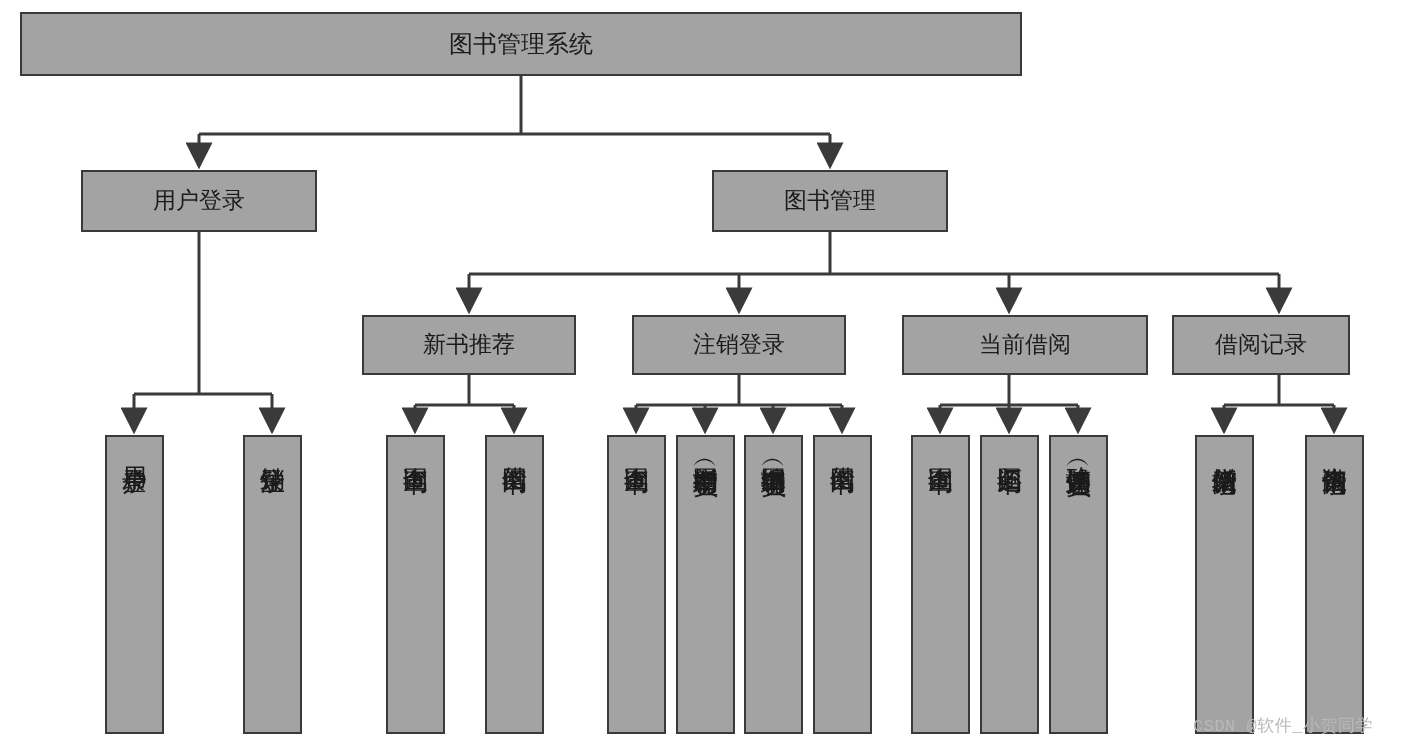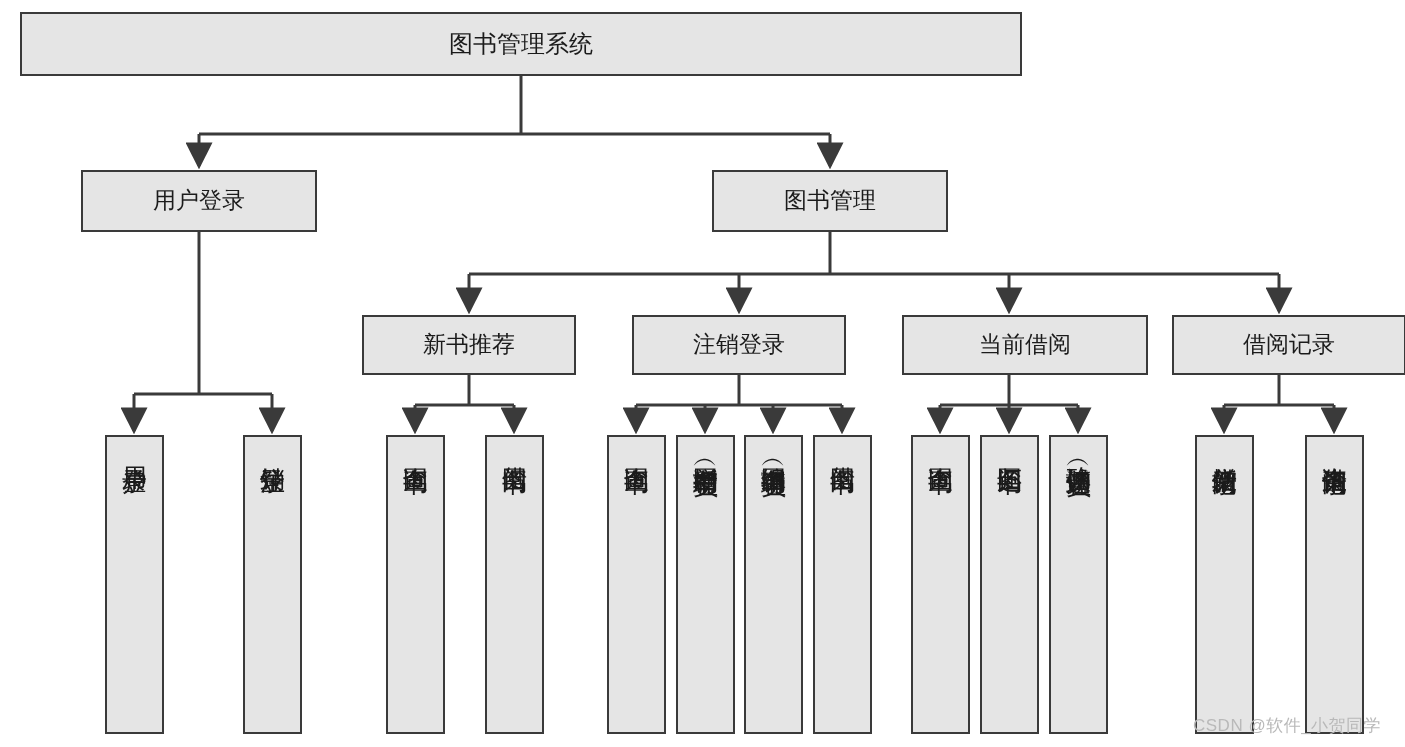--- a/index.html
+++ b/index.html
@@ -17,21 +17,21 @@
   svg#wires{
     position:absolute;
     left:0; top:0;
     width:1405px;
     height:747px;
     pointer-events:none;
   }
   .node{
     position:absolute;
     box-sizing:border-box;
-    background:#e5e5e5;
+    background:#a3a3a3;
     border:2px solid #3a3a3a;
     display:flex;
     align-items:center;
     justify-content:center;
     color:#1b1b1b;
   }
   .node .lbl{
     display:block;
     text-align:center;
     line-height:1.18;
@@ -56,20 +56,21 @@
   }
   .watermark{
     position:absolute;
     left:1193px;
     top:714px;
     font-size:17px;
     color:#b9b9b9;
     letter-spacing:.5px;
     white-space:nowrap;
     user-select:none;
+    font-family:Liberation Mono, monospace;
   }
 </style>
 </head>
 <body>
 
 <div id="stage">
 
   <svg id="wires" viewBox="0 0 1405 747" xmlns="http://www.w3.org/2000/svg">
     <defs>
       <marker id="arrow" viewBox="0 0 12 12" refX="10.5" refY="6" markerWidth="9" markerHeight="9" orient="auto-start-reverse">
@@ -133,21 +134,21 @@
 
   <div class="node h" style="left:712px;top:170px;width:236px;height:62px;">
     <span class="lbl">图书管理</span>
   </div>
   <div class="node h" style="left:632px;top:315px;width:214px;height:60px;">
     <span class="lbl">注销登录</span>
   </div>
   <div class="node h" style="left:902px;top:315px;width:246px;height:60px;">
     <span class="lbl">当前借阅</span>
   </div>
-  <div class="node h" style="left:1172px;top:315px;width:234px;height:60px;">
+  <div class="node h" style="left:1172px;top:315px;width:178px;height:60px;">
     <span class="lbl">借阅记录</span>
   </div>
 
   <div class="node v" style="left:105px;top:435px;width:59px;height:299px;">
     <span class="lbl">用户登录</span>
   </div>
   <div class="node v" style="left:243px;top:435px;width:59px;height:299px;">
     <span class="lbl">注销登录</span>
   </div>
 

